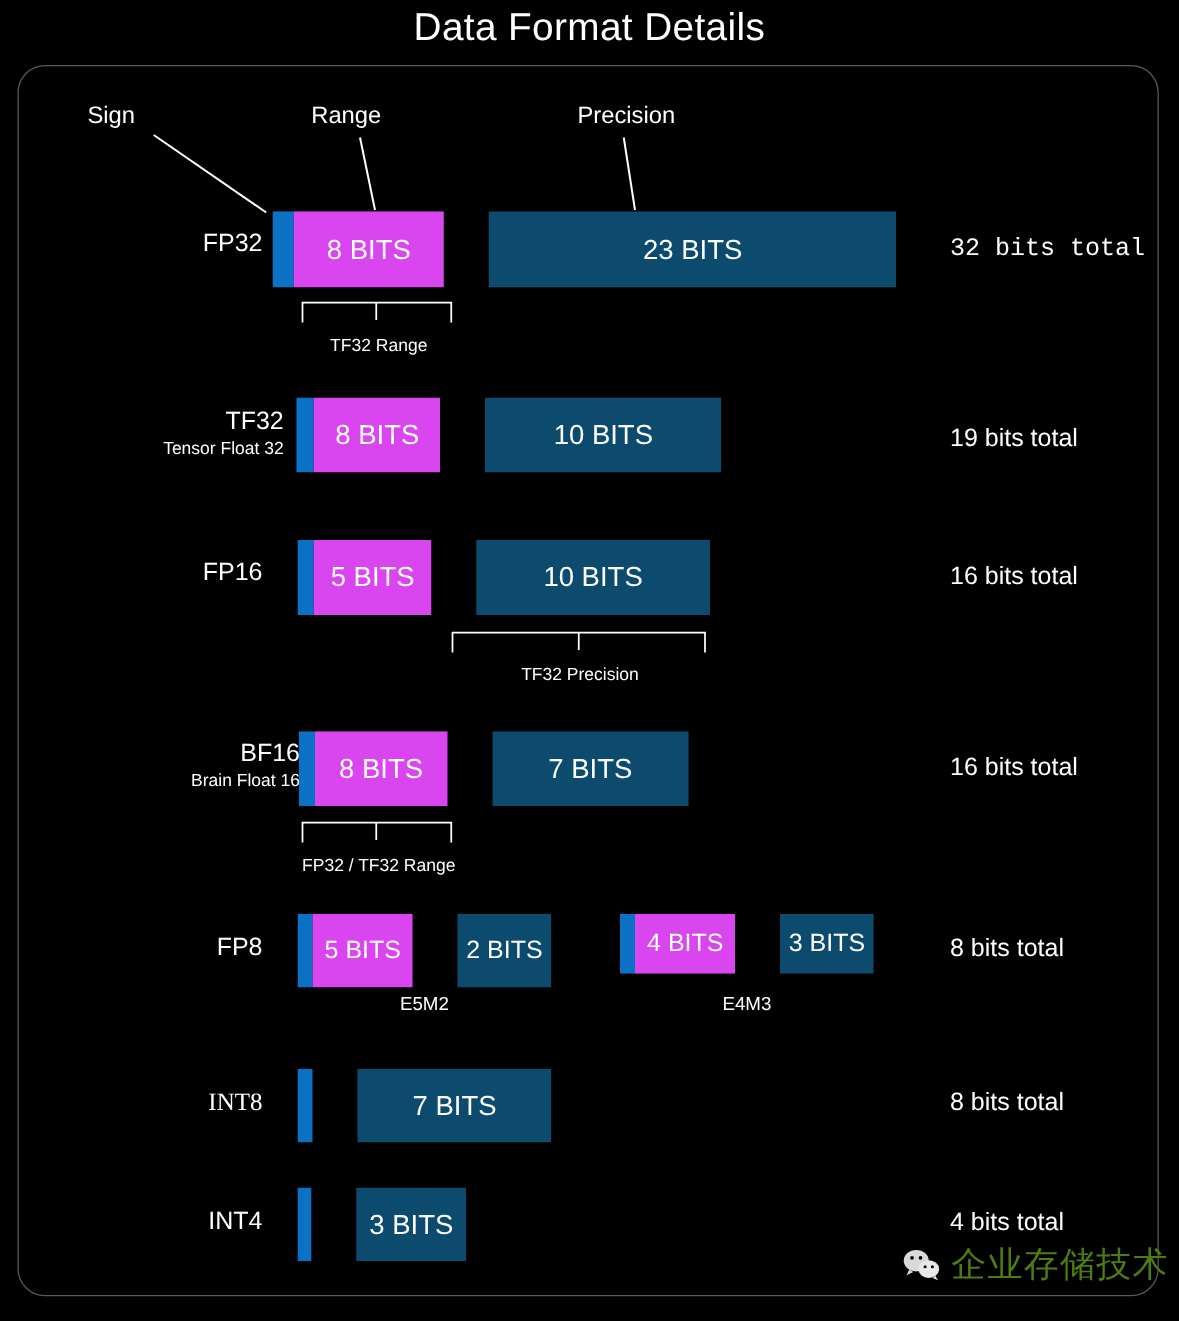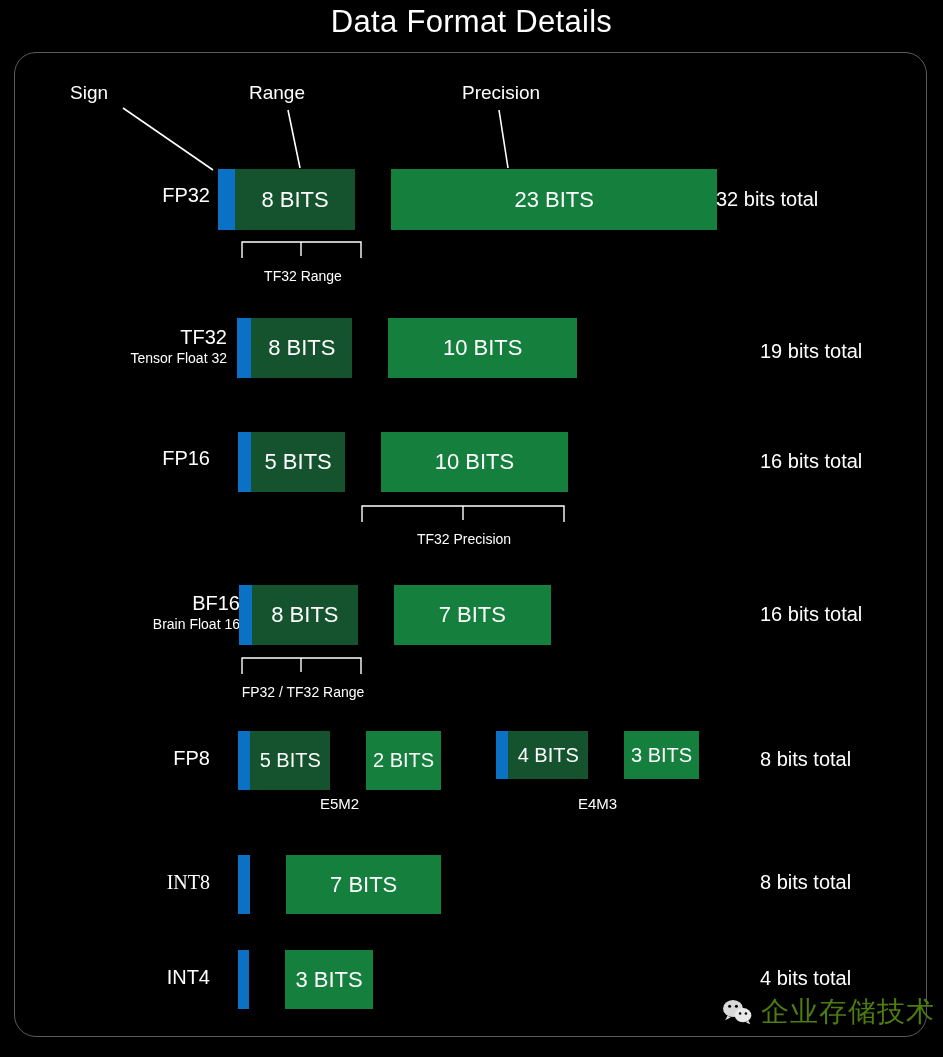--- a/index.html
+++ b/index.html
@@ -88,22 +88,22 @@
   .seg {
     display: flex;
     align-items: center;
     justify-content: center;
     color: #ffffff;
     font-size: 22px;
     white-space: nowrap;
     box-sizing: border-box;
   }
   .seg.sign  { background: #0a71c5; }
-  .seg.range { background: #14532d; }
-  .seg.prec  { background: #15803d; margin-left: 36px; }
+  .seg.range { background: #d946ef; }
+  .seg.prec  { background: #0c4a6e; margin-left: 36px; }
 
   .total {
     position: absolute;
     font-size: 20px;
     color: #ffffff;
     white-space: nowrap;
   }
 
   
   .bracket { position: absolute; }
@@ -158,21 +158,21 @@
 
 <div class="row">
   <div class="row-label" style="left:60px; top:185px; width:150px;">
     <span class="name">FP32</span>
   </div>
   <div class="bar" style="left:218px; top:169px; width:499px; height:61px;">
     <div class="seg sign" style="width:18px;"></div>
     <div class="seg range" style="width:130px;">8 BITS</div>
     <div class="seg prec" style="width:351px;">23 BITS</div>
   </div>
-  <div class="total" style="left:716px; top:188px;">32 bits total</div>
+  <div class="total" style="left:760px; top:188px;font-family:Liberation Mono, monospace;">32 bits total</div>
 </div>
 
 <svg class="bracket" style="left:238px; top:236px; width:130px; height:24px;" viewBox="0 0 130 24">
   <path d="M 4,22 L 4,6 L 123,6 L 123,22" fill="none" stroke="#ffffff" stroke-width="1.4"></path>
   <line x1="63" y1="6" x2="63" y2="20" stroke="#ffffff" stroke-width="1.4"></line>
 </svg>
 <div class="bracket-label" style="left:238px; top:268px; width:130px;">TF32 Range</div>
 
 <div class="row">
   <div class="row-label" style="left:60px; top:327px; width:167px;">

